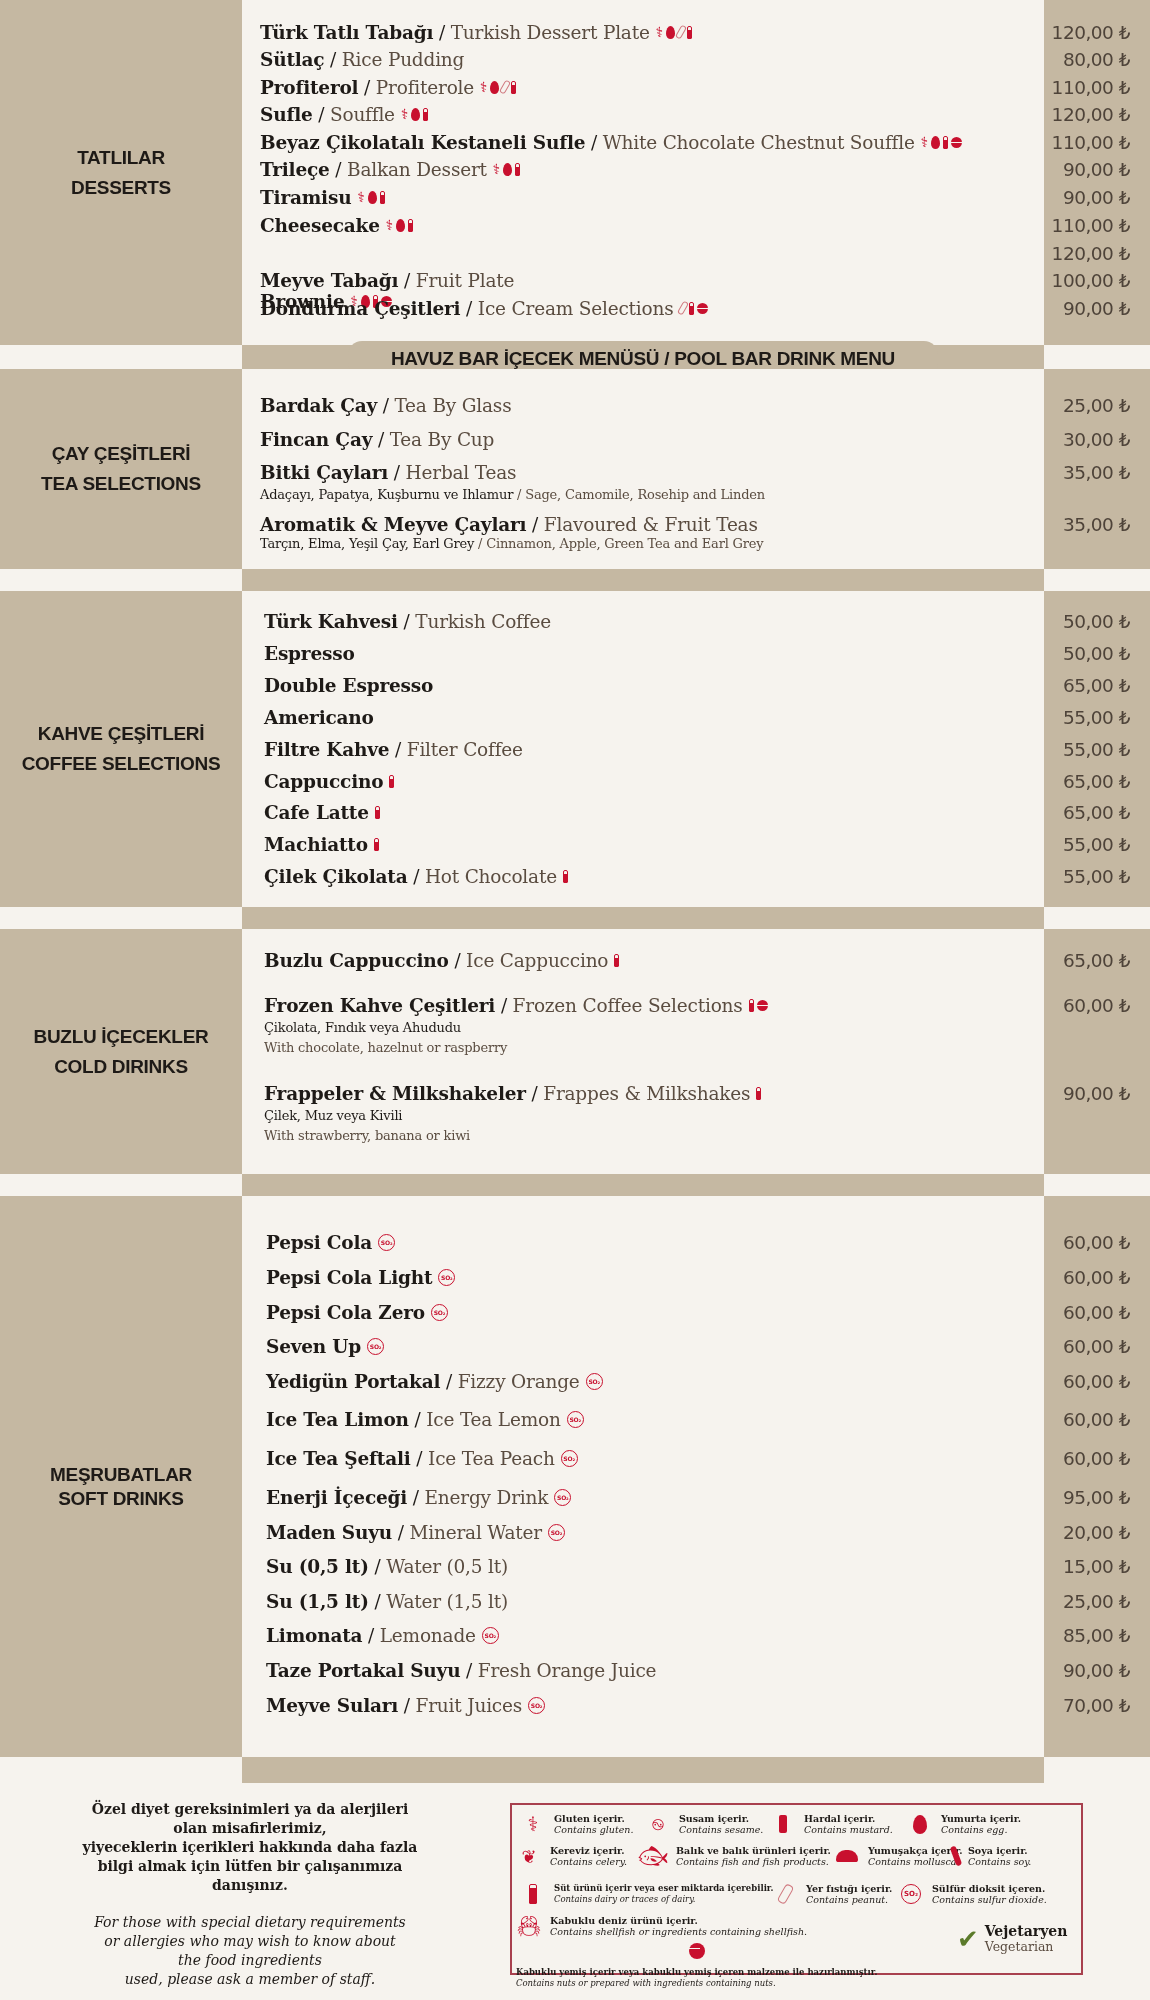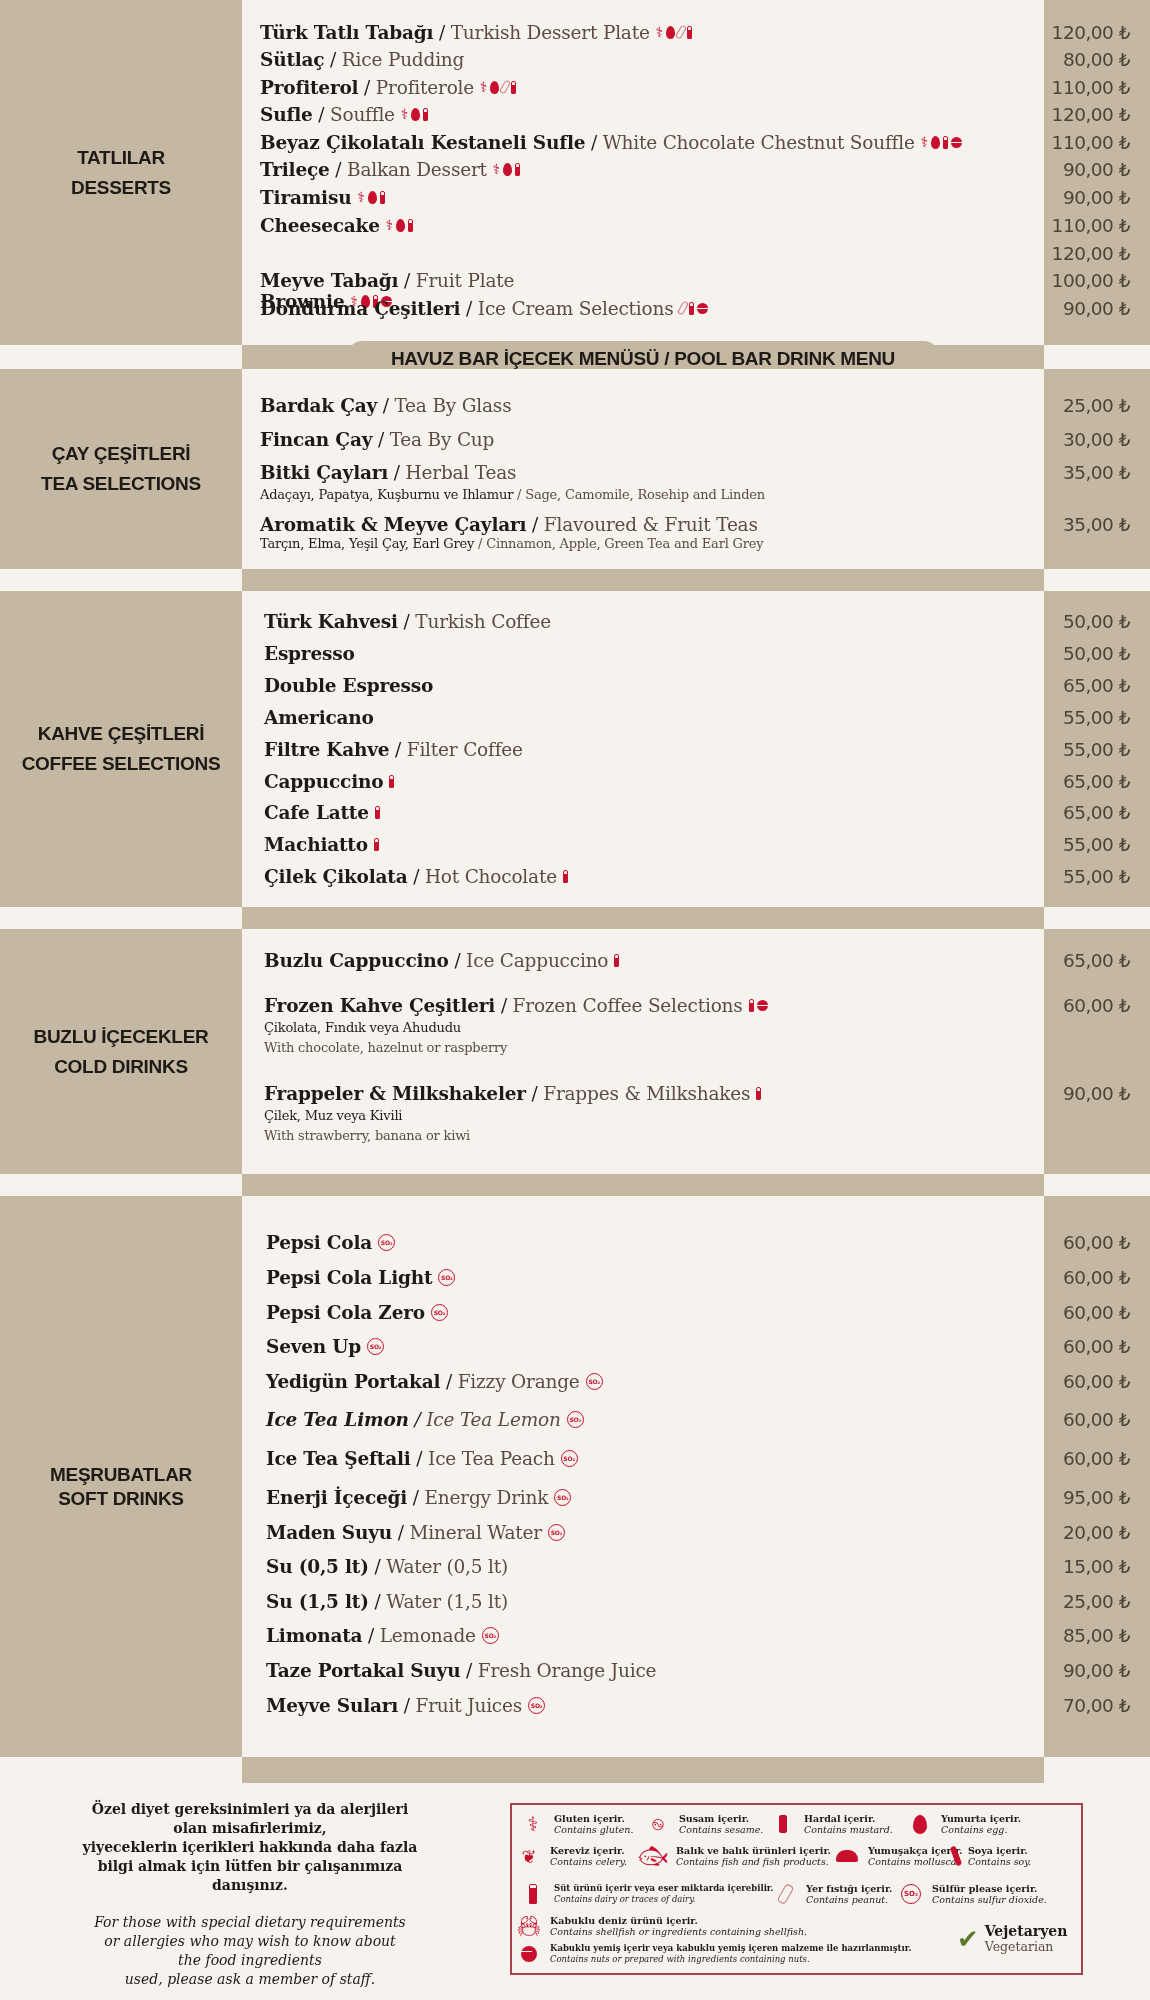--- a/index.html
+++ b/index.html
@@ -239,21 +239,21 @@
         </span></div>
       <div class="item" style="left: 24px; top: 106px;"><span class="tr">Pepsi Cola Zero</span><span class="icons">
           <span class="ic ic-so2">SO₂</span>
         </span></div>
       <div class="item" style="left: 24px; top: 140px;"><span class="tr">Seven Up</span><span class="icons">
           <span class="ic ic-so2">SO₂</span>
         </span></div>
       <div class="item" style="left: 24px; top: 175px;"><span class="tr">Yedigün Portakal</span><span class="sep"> / </span><span class="en">Fizzy Orange</span><span class="icons">
           <span class="ic ic-so2">SO₂</span>
         </span></div>
-      <div class="item" style="left: 24px; top: 213px; font-style: italic;"><span class="tr">Ice Tea Limon</span><span class="sep"> / </span><span class="en">Ice Tea Lemon</span><span class="icons">
+      <div class="item" style="left: 24px; top: 213px;"><span class="tr">Ice Tea Limon</span><span class="sep"> / </span><span class="en">Ice Tea Lemon</span><span class="icons">
           <span class="ic ic-so2">SO₂</span>
         </span></div>
       <div class="item" style="left: 24px; top: 252px;"><span class="tr">Ice Tea Şeftali</span><span class="sep"> / </span><span class="en">Ice Tea Peach</span><span class="icons">
           <span class="ic ic-so2">SO₂</span>
         </span></div>
       <div class="item" style="left: 24px; top: 291px;"><span class="tr">Enerji İçeceği</span><span class="sep"> / </span><span class="en">Energy Drink</span><span class="icons">
           <span class="ic ic-so2">SO₂</span>
         </span></div>
       <div class="item" style="left: 24px; top: 326px;"><span class="tr">Maden Suyu</span><span class="sep"> / </span><span class="en">Mineral Water</span><span class="icons">
           <span class="ic ic-so2">SO₂</span>
@@ -393,35 +393,35 @@
     <div class="lg-text">
         <b>Yer fıstığı içerir.</b>
         <i>Contains peanut.</i>
       </div>
   </div>
   <div class="lg" style="left:386px;top:78px;">
     <div class="lg-icon">
         <span class="ic ic-so2" style="width:20px;height:20px;font-size:7px;">SO₂</span>
       </div>
     <div class="lg-text">
-        <b>Sülfür please içerir.</b>
+        <b>Sülfür dioksit içeren.</b>
         <i>Contains sulfur dioxide.</i>
       </div>
   </div>
 
   <div class="lg" style="left:4px;top:110px;">
     <div class="lg-icon">
         <span class="ic" style="font-size:20px;">🦀︎</span>
       </div>
     <div class="lg-text">
         <b>Kabuklu deniz ürünü içerir.</b>
         <i>Contains shellfish or ingredients containing shellfish.</i>
       </div>
   </div>
-  <div class="lg" style="left:4px;top:138px;">
+  <div class="lg" style="left:4px;top:138px;flex-direction:column;">
     <div class="lg-icon">
         <span class="ic ic-nut" style="width:16px;height:16px;"></span>
       </div>
     <div class="lg-text" style="font-size:8.5px;">
         <b>Kabuklu yemiş içerir veya kabuklu yemiş içeren malzeme ile hazırlanmıştır.</b>
         <i>Contains nuts or prepared with ingredients containing nuts.</i>
       </div>
   </div>
 
   <div class="veg">

